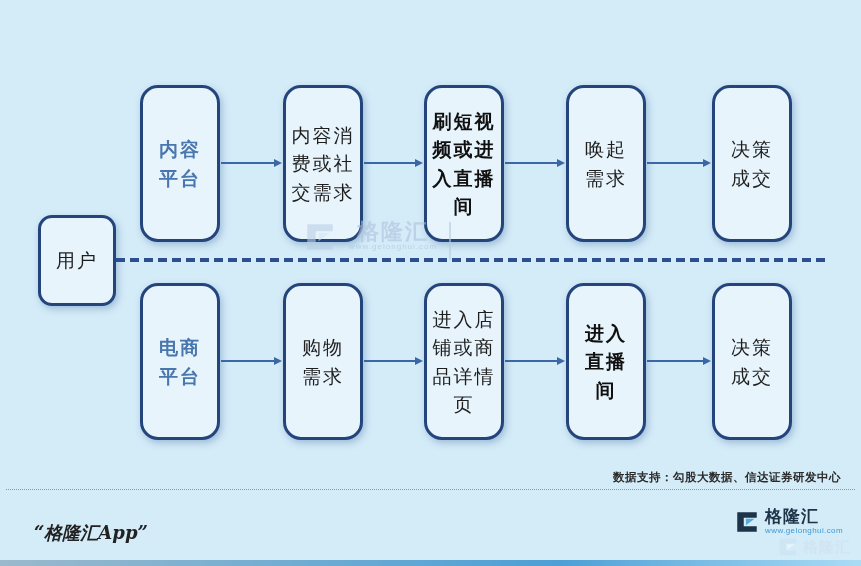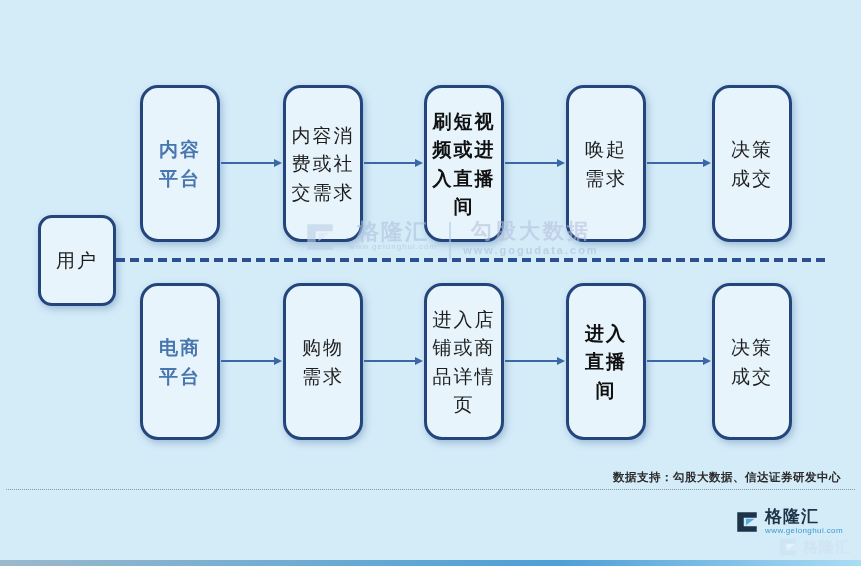--- a/index.html
+++ b/index.html
@@ -166,28 +166,25 @@
   <div class="watermark">
     <svg width="34" height="34" viewBox="0 0 24 24">
       <path d="M21 3 L21 8 L9 8 L9 16 L21 16 L21 21 L3 21 L3 3 Z" fill="#b9cfe6"></path>
       <path d="M11 9 L19 9 L11 15 Z" fill="#d6e6f3"></path>
     </svg>
     <div class="wm-col">
       <div class="wm-brand">格隆汇</div>
       <div class="wm-url">www.gelonghui.com</div>
     </div>
     <div class="wm-div"></div>
-    <div class="wm-col">
-      <div class="wm-gogu">勾股大数据</div>
-      <div class="wm-gogu-url">www.gogudata.com</div>
-    </div>
   </div>
 
   <div class="credit">数据支持：勾股大数据、信达证券研发中心</div>
   <div class="dotline"></div>
+  <div class="promo2">“格隆汇App”</div>
 
   <div class="glh-logo">
     <svg width="26" height="26" viewBox="0 0 24 24">
       <path d="M21 3 L21 8 L9 8 L9 16 L21 16 L21 21 L3 21 L3 3 Z" fill="#1d3348"></path>
       <path d="M11 9 L19 9 L11 15 Z" fill="#57aadd"></path>
     </svg>
     <div class="glh-txt">
       <div class="glh-name">格隆汇</div>
       <div class="glh-url">www.gelonghui.com</div>
     </div>

